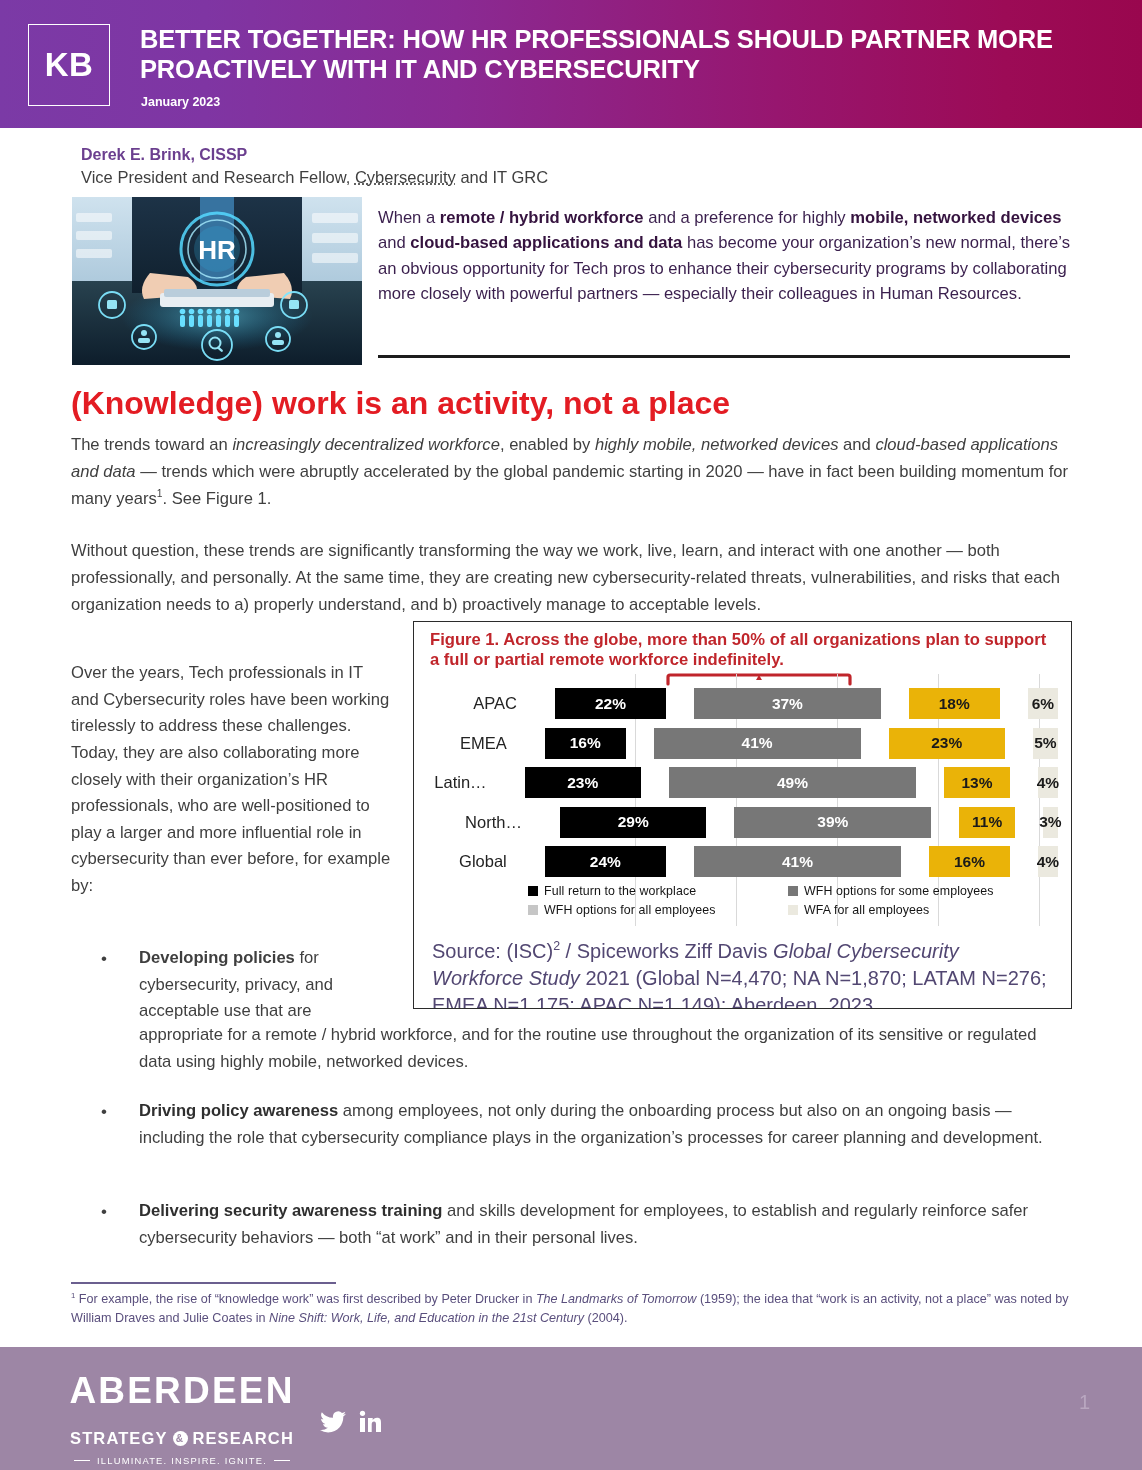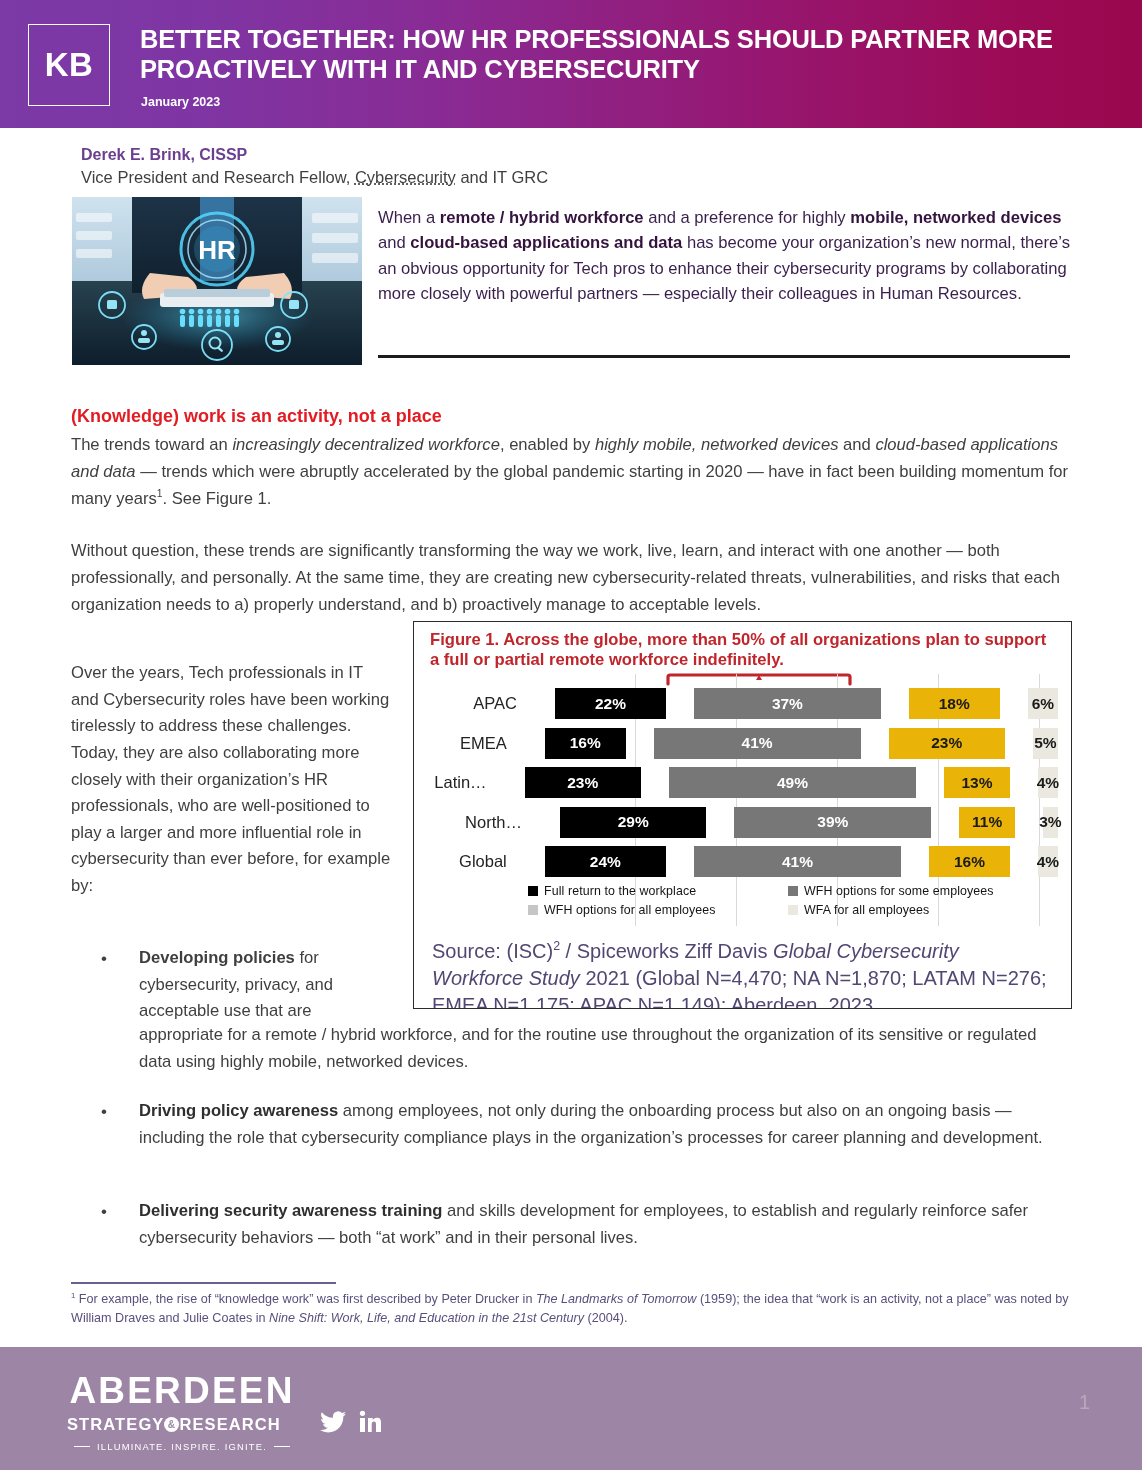--- a/index.html
+++ b/index.html
@@ -58,22 +58,22 @@
     position:absolute;left:378px;top:205px;width:694px;
     color:#3a1f4d;font-size:16.6px;line-height:1.53;
   }
   .intro b{color:#35133f;font-weight:bold;}
   .intro-rule{
     position:absolute;left:378px;top:355px;width:692px;height:3px;background:#1c1c1c;
   }
 
   
   .sec-head{
-    position:absolute;left:71px;top:406px;
-    color:#e31c23;font-weight:bold;font-size:18px;
+    position:absolute;left:71px;top:385px;
+    color:#e31c23;font-weight:bold;font-size:32px;
   }
 
   
   .p1{
     position:absolute;left:71px;top:432px;width:1000px;
     color:#3f3f3f;font-size:16.6px;line-height:1.62;text-align:left;
   }
   .p2{
     position:absolute;left:71px;top:538px;width:1000px;
     color:#3f3f3f;font-size:16.6px;line-height:1.62;
@@ -189,21 +189,21 @@
     position:absolute;left:0;top:1347px;width:1142px;height:123px;
     background:#9d86a5;
   }
   .logo-wrap{position:absolute;left:67px;top:25px;width:230px;text-align:center;}
   .logo-main{
     color:#ffffff;font-size:37px;font-weight:bold;letter-spacing:2.2px;
     font-family:"Liberation Sans", sans-serif;line-height:1;
   }
   .logo-sub{
     color:#ffffff;font-size:16.5px;font-weight:bold;letter-spacing:1.1px;
-    margin-top:6px;display:flex;align-items:center;justify-content:flex-start;
+    margin-top:20px;display:flex;align-items:center;justify-content:center;gap:5px;
   }
   .amp-circ{
     display:inline-flex;align-items:center;justify-content:center;
     width:15px;height:15px;border-radius:50%;background:#ffffff;color:#9d86a5;
     font-size:10px;font-weight:bold;
   }
   .logo-tag{
     color:#ffffff;font-size:9.4px;letter-spacing:1.2px;margin-top:7px;
     display:flex;align-items:center;justify-content:center;gap:7px;
   }

